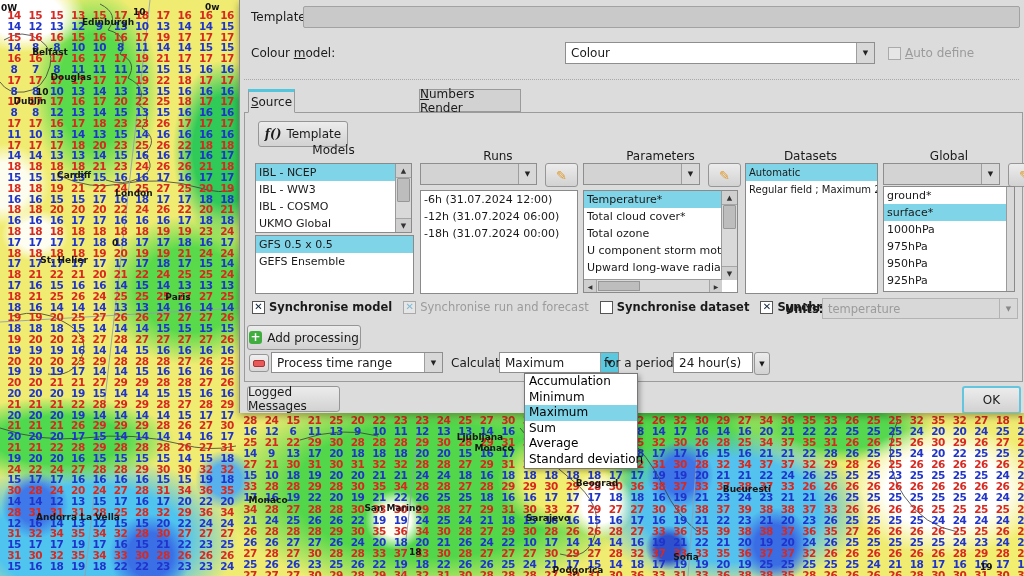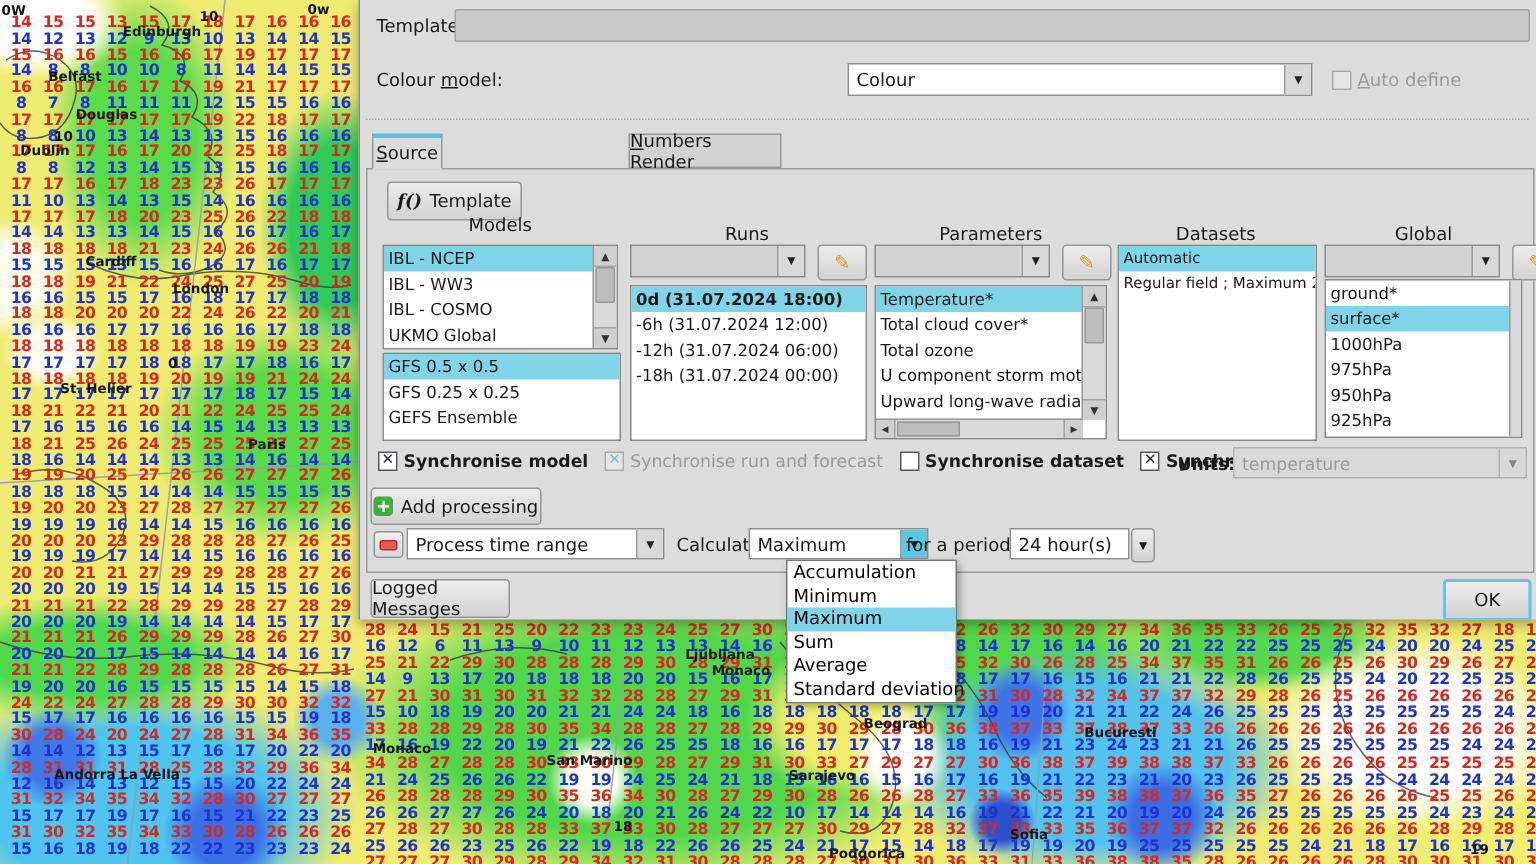--- a/index.html
+++ b/index.html
@@ -1352,25 +1352,23 @@
           <div class="thumb"></div>
           <div class="sb-btn bottom">▼</div>
         </div>
     <div class="item selected">IBL - NCEP</div>
         <div class="item">IBL - WW3</div>
         <div class="item">IBL - COSMO</div>
         <div class="item">UKMO Global</div>
       </div>
     <div class="listbox" id="models-list-2" style="left:15px;top:235px;width:157px;height:57px">
         <div class="item selected">GFS 0.5 x 0.5</div>
-        <div class="item">GFS 0.25 x 0.25</div>
         <div class="item">GEFS Ensemble</div>
       </div>
     <div class="listbox" id="runs-list" style="left:180px;top:190px;width:156px;height:102px">
-        <div class="item selected bold">0d (31.07.2024 18:00)</div>
         <div class="item">-6h (31.07.2024 12:00)</div>
         <div class="item">-12h (31.07.2024 06:00)</div>
         <div class="item">-18h (31.07.2024 00:00)</div>
       </div>
     <div class="listbox" id="params-list" style="left:343px;top:190px;width:155px;height:103px;padding-right:15px;box-sizing:border-box">
       <div class="vscroll" style="bottom:12px">
           <div class="sb-btn">▲</div>
           <div class="thumb"></div>
           <div class="sb-btn bottom">▼</div>
         </div>

